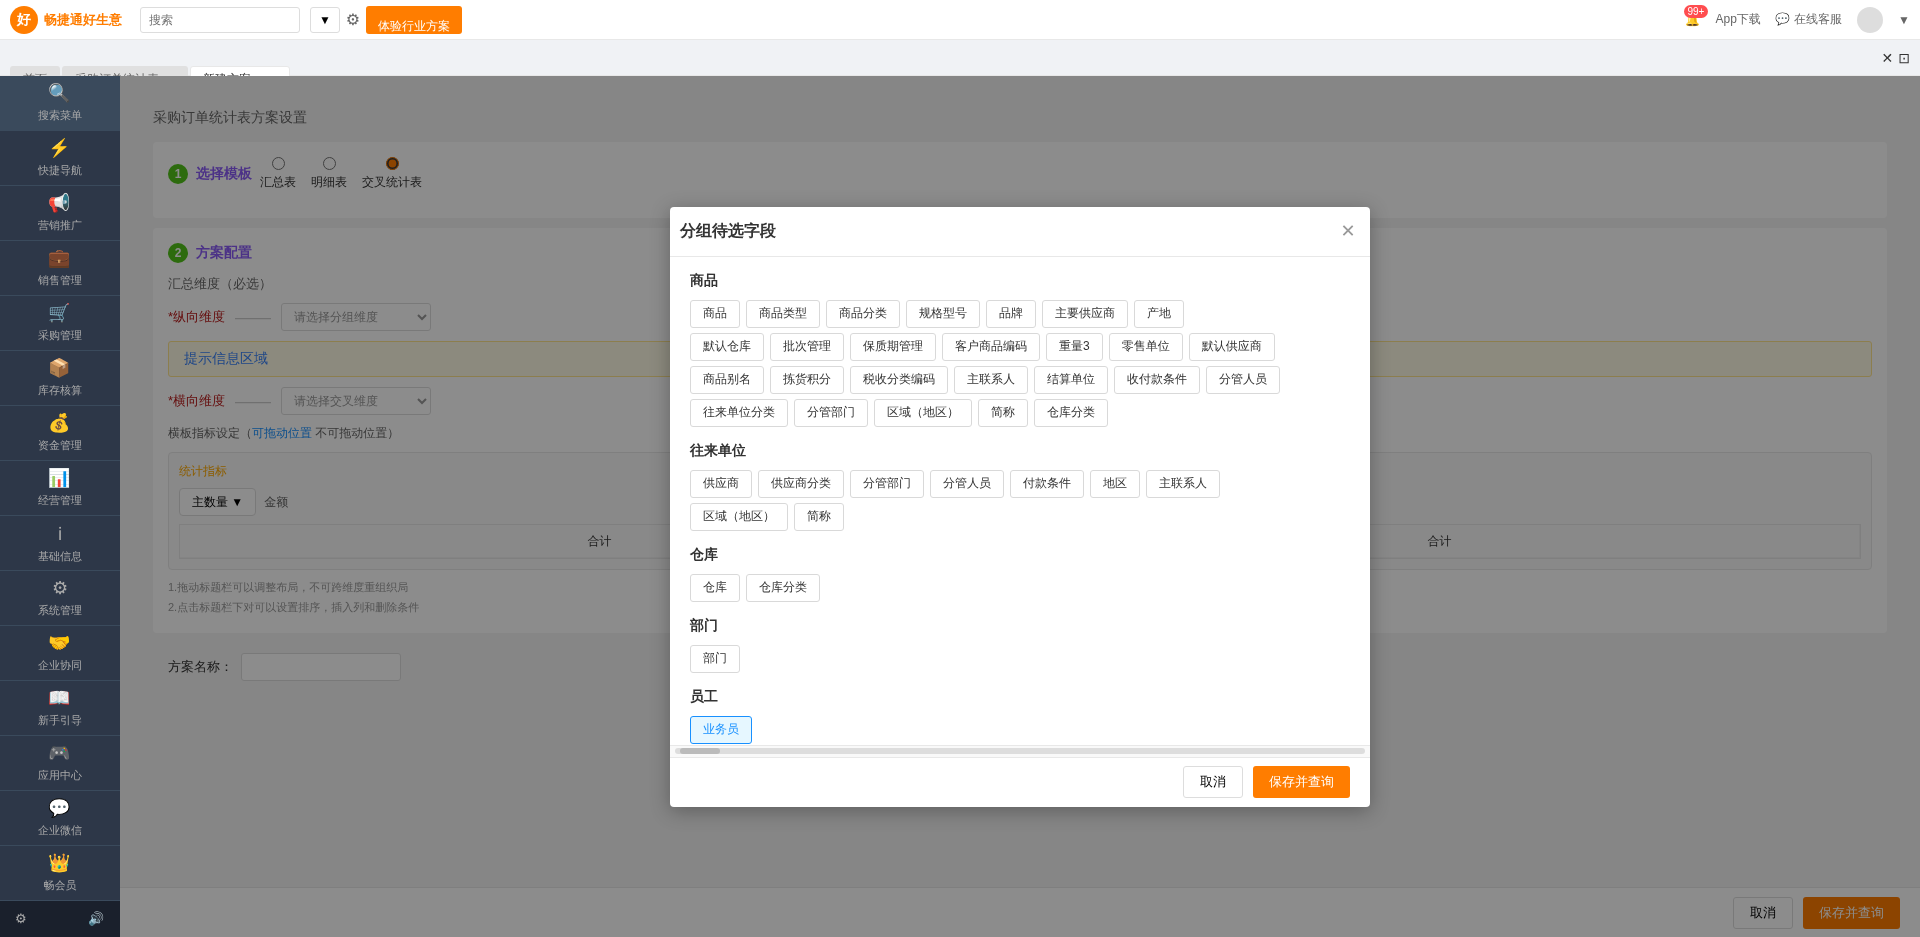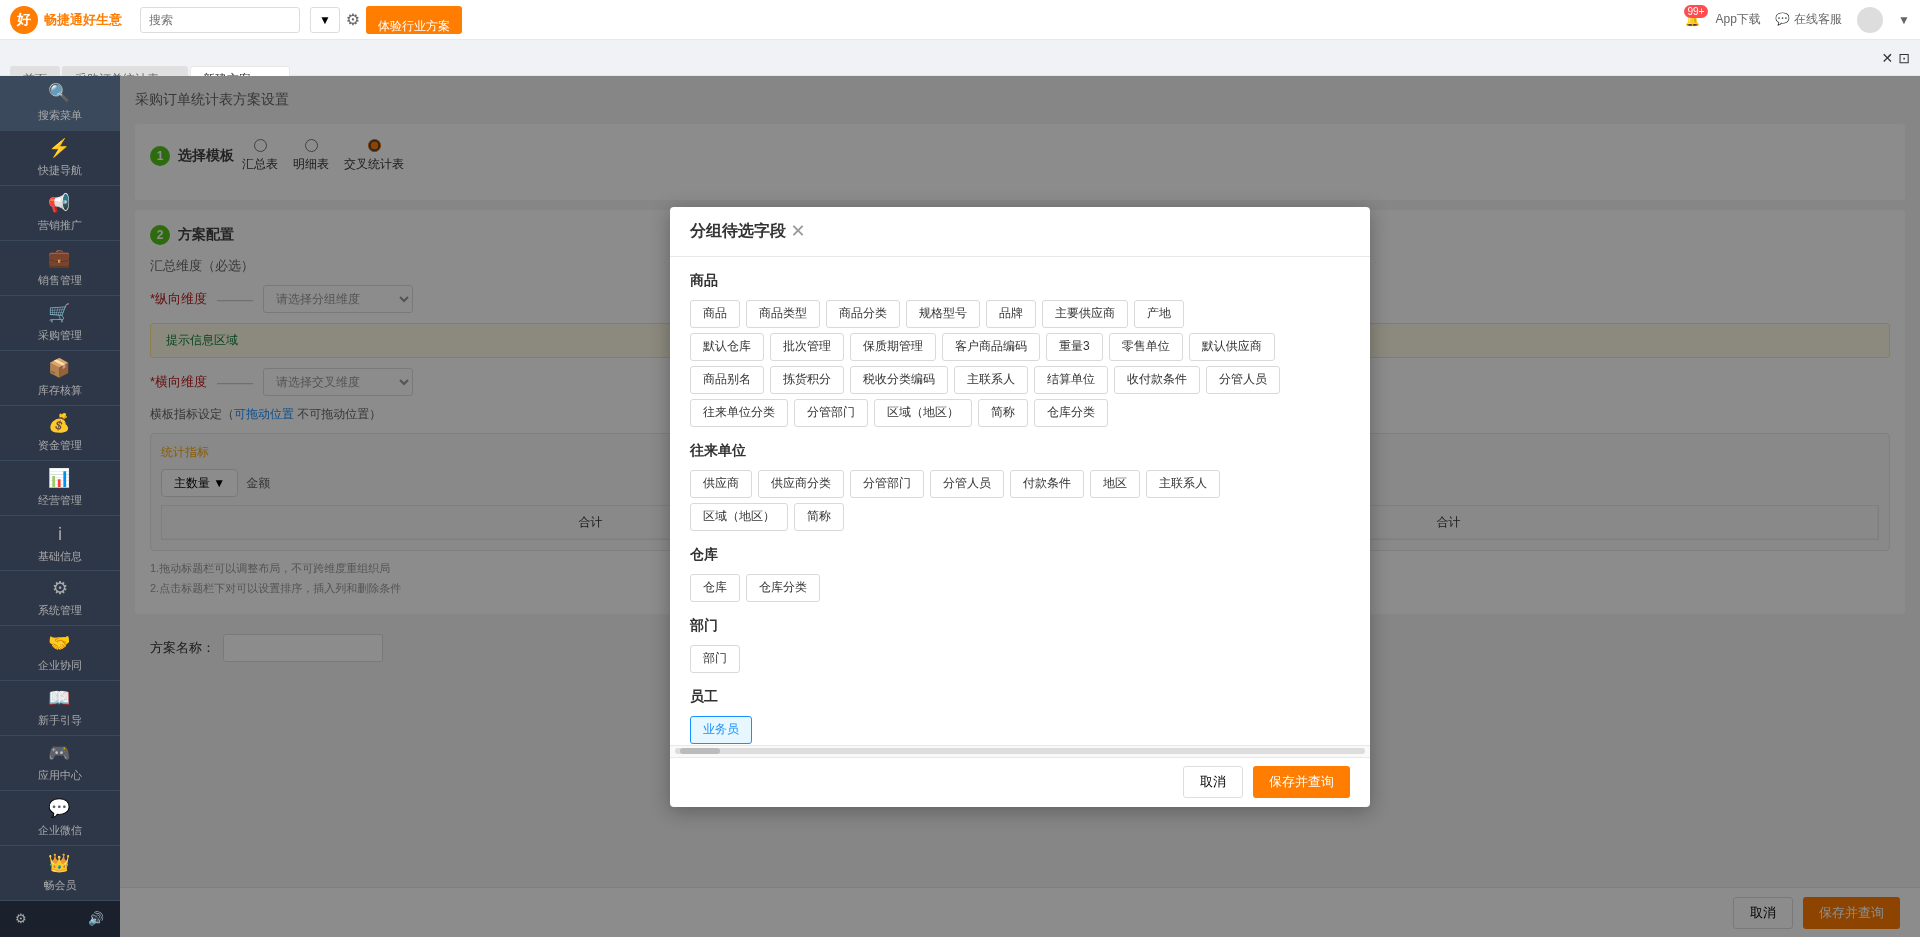--- a/index.html
+++ b/index.html
@@ -31,26 +31,26 @@
 
     
     .sidebar { width: 120px; background: #2d3748; color: white; display: flex; flex-direction: column; }
     .sidebar-item { height: 60px; display: flex; flex-direction: column; align-items: center; justify-content: center; gap: 4px; cursor: pointer; font-size: 11px; color: #aaa; border-bottom: 1px solid #3a4a5c; }
     .sidebar-icon { font-size: 18px; }
     .sidebar-item.search-menu { background: #3a4a5c; }
     .sidebar-footer { height: 40px; background: #1a202c; display: flex; align-items: center; justify-content: space-between; padding: 0 15px; }
 
     
     .content { flex: 1; background: #f5f5f5; overflow: hidden; position: relative; }
-    .content-inner { padding: 15px; }
+    .content-inner { padding: 33px; }
     .page-title { font-size: 14px; color: #666; margin-bottom: 15px; }
     .config-section { background: white; border-radius: 4px; padding: 15px; margin-bottom: 10px; }
     .section-header { display: flex; align-items: center; gap: 8px; margin-bottom: 12px; }
     .step-num { width: 20px; height: 20px; background: #52c41a; color: white; border-radius: 50%; display: flex; align-items: center; justify-content: center; font-size: 12px; font-weight: bold; }
-    .step-label { font-size: 14px; font-weight: bold; color: #404040; }
+    .step-label { font-size: 14px; font-weight: bold; color: #8b5cf6; }
     .template-options { display: flex; gap: 15px; align-items: center; }
     .radio-option { display: flex; align-items: center; gap: 4px; font-size: 12px; cursor: pointer; flex-direction: column; }
     .radio-option input { accent-color: #ff7d00; }
     .required-label { color: #666; font-size: 13px; margin-bottom: 10px; }
     .select-row { display: flex; align-items: center; gap: 10px; margin: 10px 0; }
     .select-label { color: #b91c1c; font-size: 13px; }
     .dim-select { height: 28px; border: 1px solid #ddd; border-radius: 3px; padding: 0 8px; font-size: 12px; color: #999; min-width: 150px; background: white; }
     .indicator-area { background: #f9f9f9; border: 1px solid #e8e8e8; border-radius: 4px; padding: 10px; margin-top: 10px; }
     .indicator-label { color: #ffaa00; font-size: 12px; margin-bottom: 8px; }
     .indicator-row { display: flex; align-items: center; gap: 8px; }
@@ -65,21 +65,21 @@
     .plan-name-input { height: 28px; border: 1px solid #ddd; border-radius: 3px; padding: 0 8px; font-size: 12px; width: 160px; }
     .bottom-actions { position: absolute; bottom: 0; right: 0; left: 0; height: 50px; background: white; border-top: 1px solid #e8e8e8; display: flex; align-items: center; justify-content: flex-end; padding: 0 20px; gap: 10px; }
     .cancel-btn { height: 32px; padding: 0 16px; border: 1px solid #ddd; background: white; border-radius: 3px; cursor: pointer; font-size: 13px; }
     .save-btn { height: 32px; padding: 0 16px; background: #ff7d00; color: white; border: none; border-radius: 3px; cursor: pointer; font-size: 13px; }
 
     
     .overlay { position: absolute; top: 0; left: 0; right: 0; bottom: 0; background: rgba(0,0,0,0.45); z-index: 100; display: flex; align-items: center; justify-content: center; }
 
     
     .modal { background: white; border-radius: 4px; width: 700px; max-height: 600px; display: flex; flex-direction: column; position: relative; box-shadow: 0 4px 20px rgba(0,0,0,0.3); }
-    .modal-header { height: 50px; padding: 0 20px; border-bottom: 1px solid #e8e8e8; display: flex; align-items: center; flex-shrink: 0; }
+    .modal-header { height: 50px; padding: 0 10px; border-bottom: 1px solid #e8e8e8; display: flex; align-items: center; justify-content: space-between; flex-shrink: 0; gap: 8px; }
     .modal-title { font-size: 16px; font-weight: bold; color: #333; }
     .modal-close { width: 24px; height: 24px; border: none; background: none; cursor: pointer; font-size: 18px; color: #999; display: flex; align-items: center; justify-content: center; }
     .modal-body { flex: 1; overflow-y: auto; padding: 15px 20px; }
     .modal-footer { height: 50px; border-top: 1px solid #e8e8e8; display: flex; align-items: center; justify-content: flex-end; padding: 0 20px; gap: 10px; flex-shrink: 0; }
     .modal-cancel { height: 32px; padding: 0 16px; border: 1px solid #ddd; background: white; border-radius: 3px; cursor: pointer; font-size: 13px; }
     .modal-save { height: 32px; padding: 0 16px; background: #ff7d00; color: white; border: none; border-radius: 3px; cursor: pointer; font-size: 13px; }
 
     
     .field-section-title { font-size: 14px; font-weight: bold; color: #333; margin: 15px 0 10px; }
     .field-section-title:first-child { margin-top: 0; }
@@ -242,21 +242,21 @@
         </div>
         <div class="required-label">汇总维度（必选）</div>
         <div class="select-row">
           <span class="select-label">*纵向维度</span>
           <span style="color:#ccc;font-size:18px;">——</span>
           <select class="dim-select">
             <option>请选择分组维度</option>
           </select>
         </div>
         <div style="background:#fffbe6;border:1px solid #ffe58f;border-radius:3px;padding:8px 15px;margin:8px 0;">
-          <span style="color:#15803d;font-size:12px;">提示信息区域</span>
+          <span style="color:#3b82f6;font-size:14px;">提示信息区域</span>
         </div>
         <div class="select-row">
           <span class="select-label">*横向维度</span>
           <span style="color:#ccc;font-size:18px;">——</span>
           <select class="dim-select">
             <option>请选择交叉维度</option>
           </select>
         </div>
         <div style="margin:10px 0;font-size:12px;color:#666;">
           横板指标设定（<span style="color:#1890ff;cursor:pointer;">可拖动位置</span> <span>不可拖动位置</span>）

